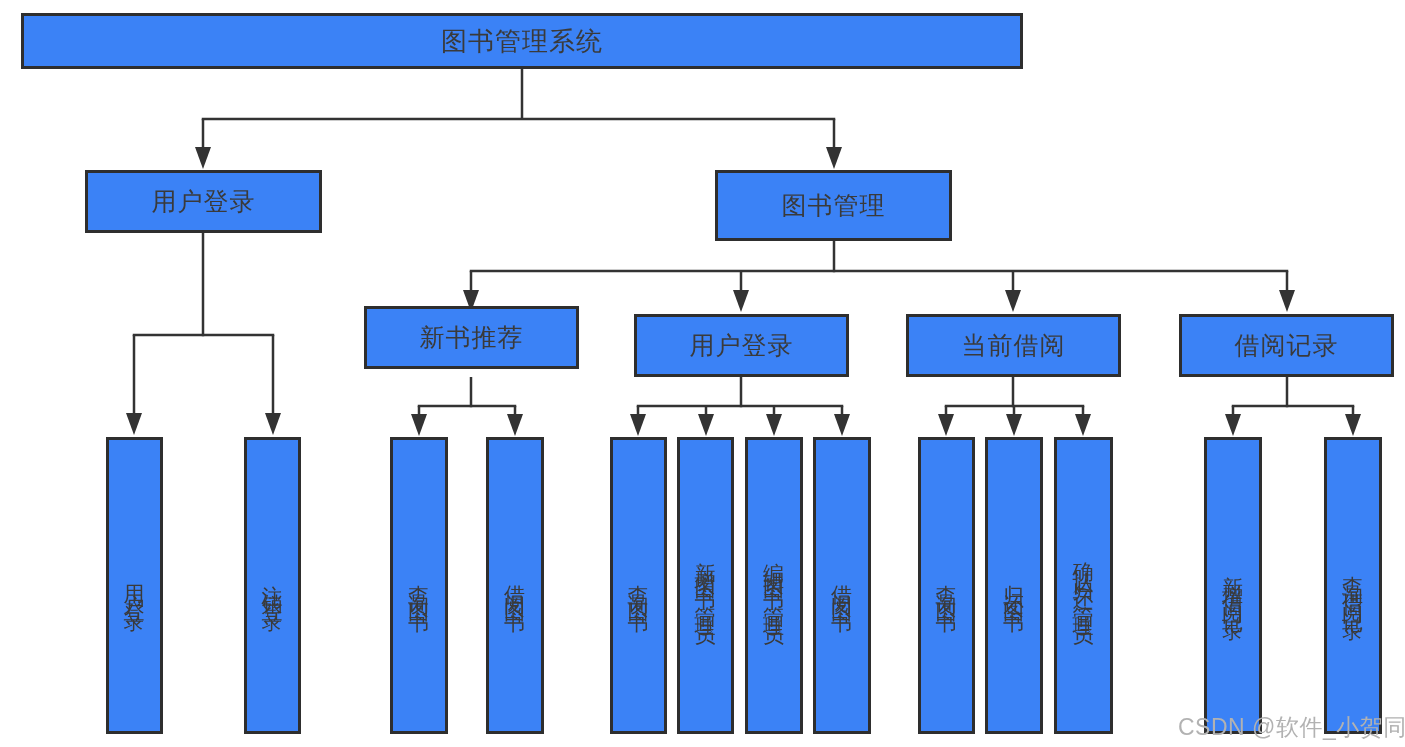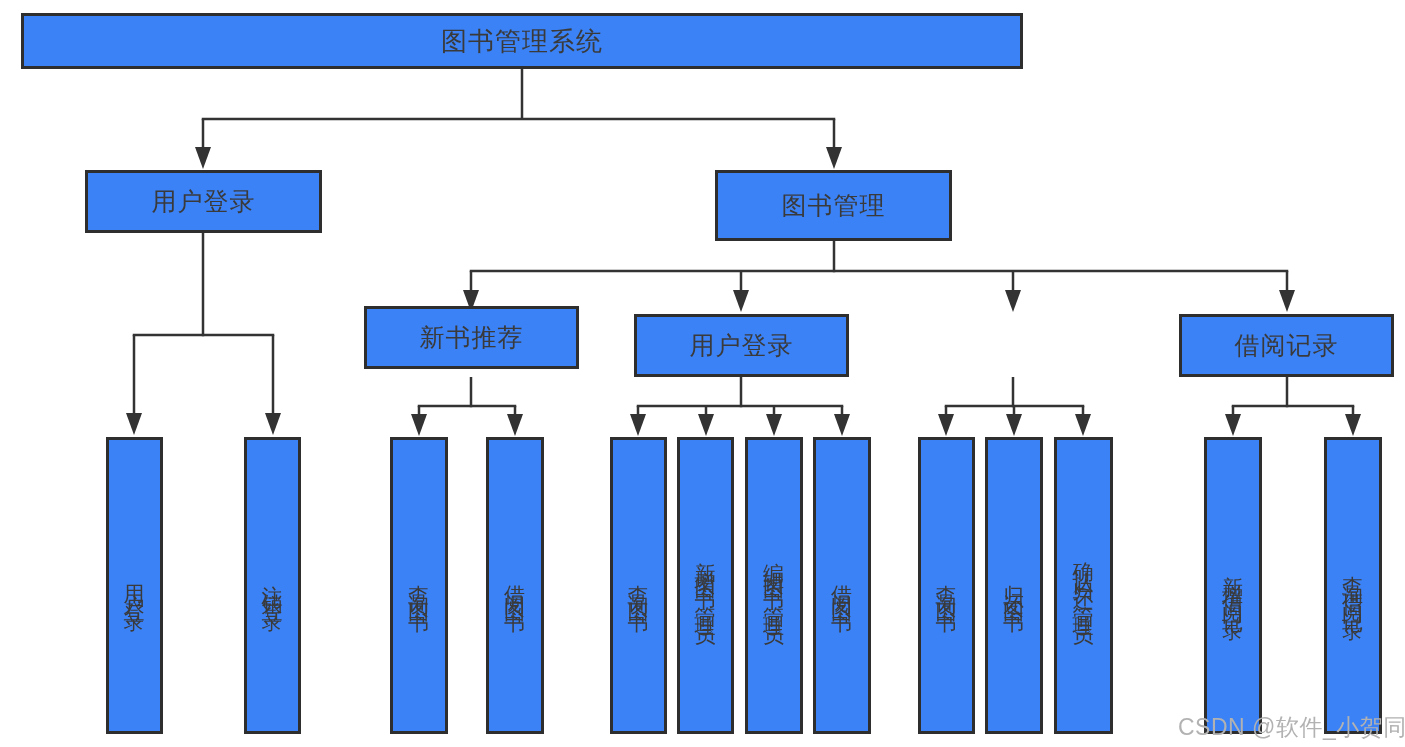--- a/index.html
+++ b/index.html
@@ -150,20 +150,23 @@
   <div class="node hbox" style="left:715px; top:170px; width:237px; height:71px;">
     <span>图书管理</span>
   </div>
 
   <div class="node hbox" style="left:364px; top:306px; width:215px; height:63px;">
     <span>新书推荐</span>
   </div>
   <div class="node hbox" style="left:634px; top:314px; width:215px; height:63px;">
     <span>用户登录</span>
   </div>
+  <div class="node hbox" style="left:906px; top:314px; width:215px; height:63px;">
+    <span>当前借阅</span>
+  </div>
   <div class="node hbox" style="left:1179px; top:314px; width:215px; height:63px;">
     <span>借阅记录</span>
   </div>
 
   <div class="node tall" style="left:106px; top:437px; width:57px; height:297px;">
     <span>用户登录</span>
   </div>
   <div class="node tall" style="left:244px; top:437px; width:57px; height:297px;">
     <span>注销登录</span>
   </div>

